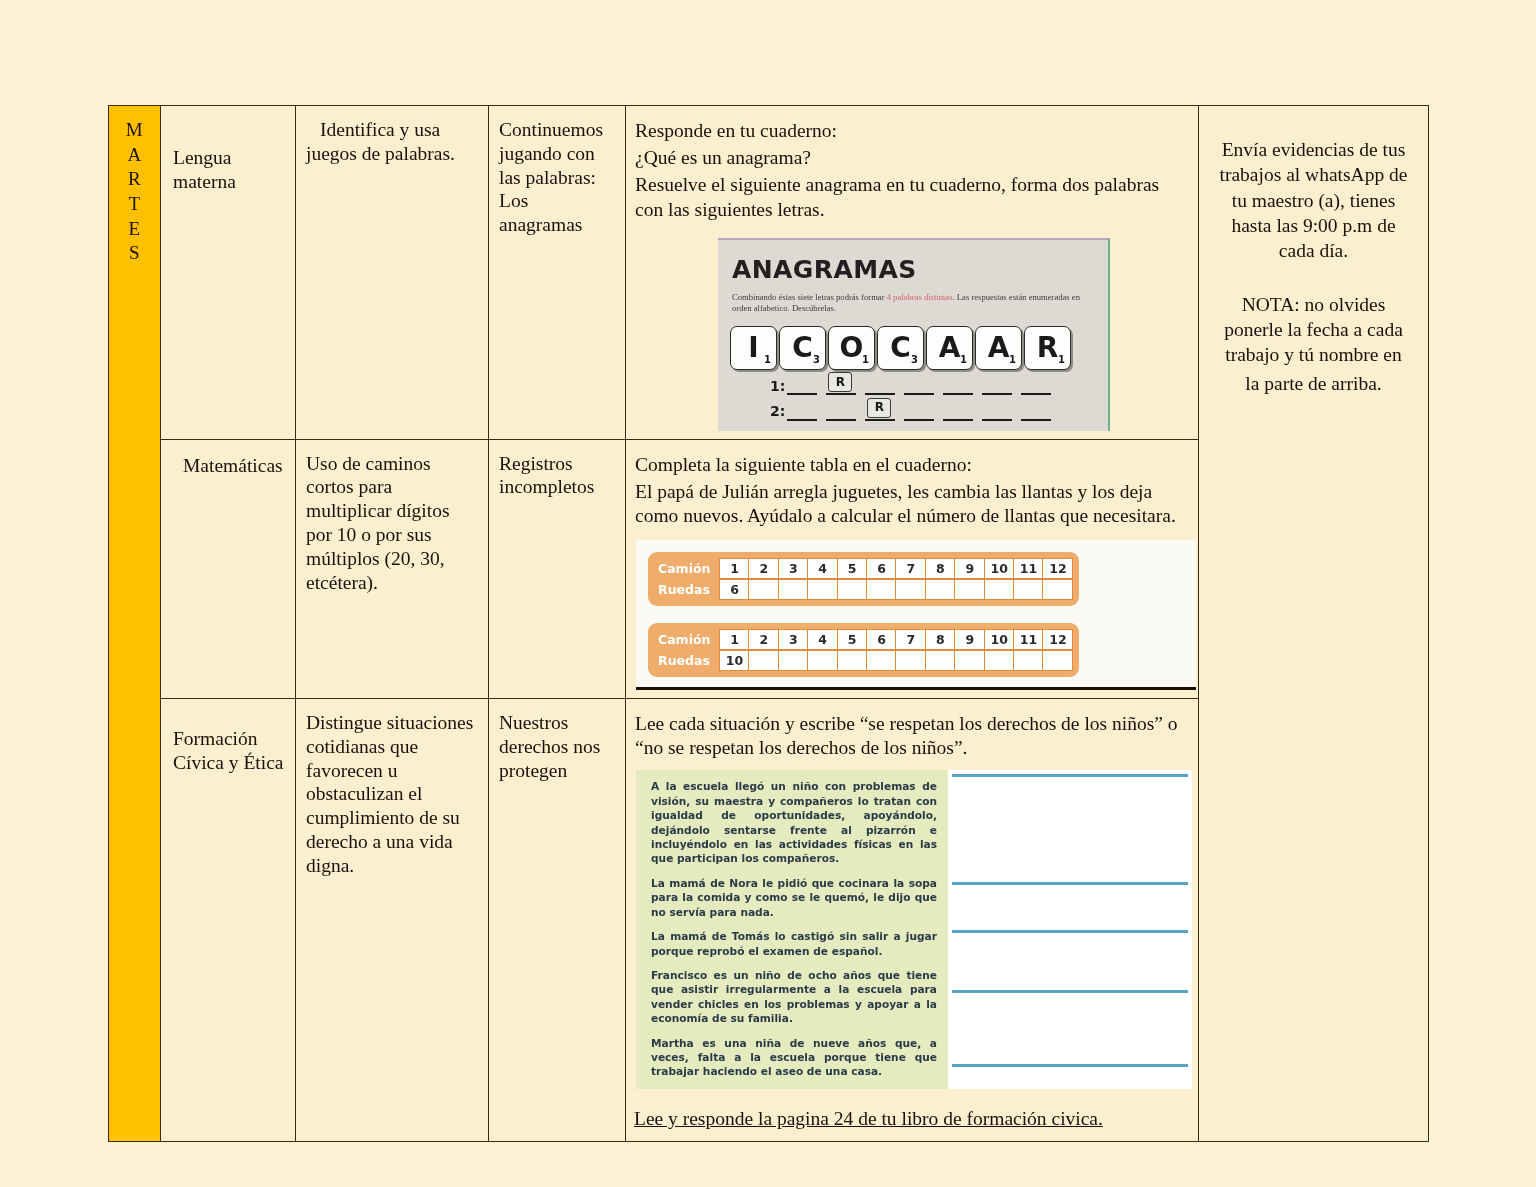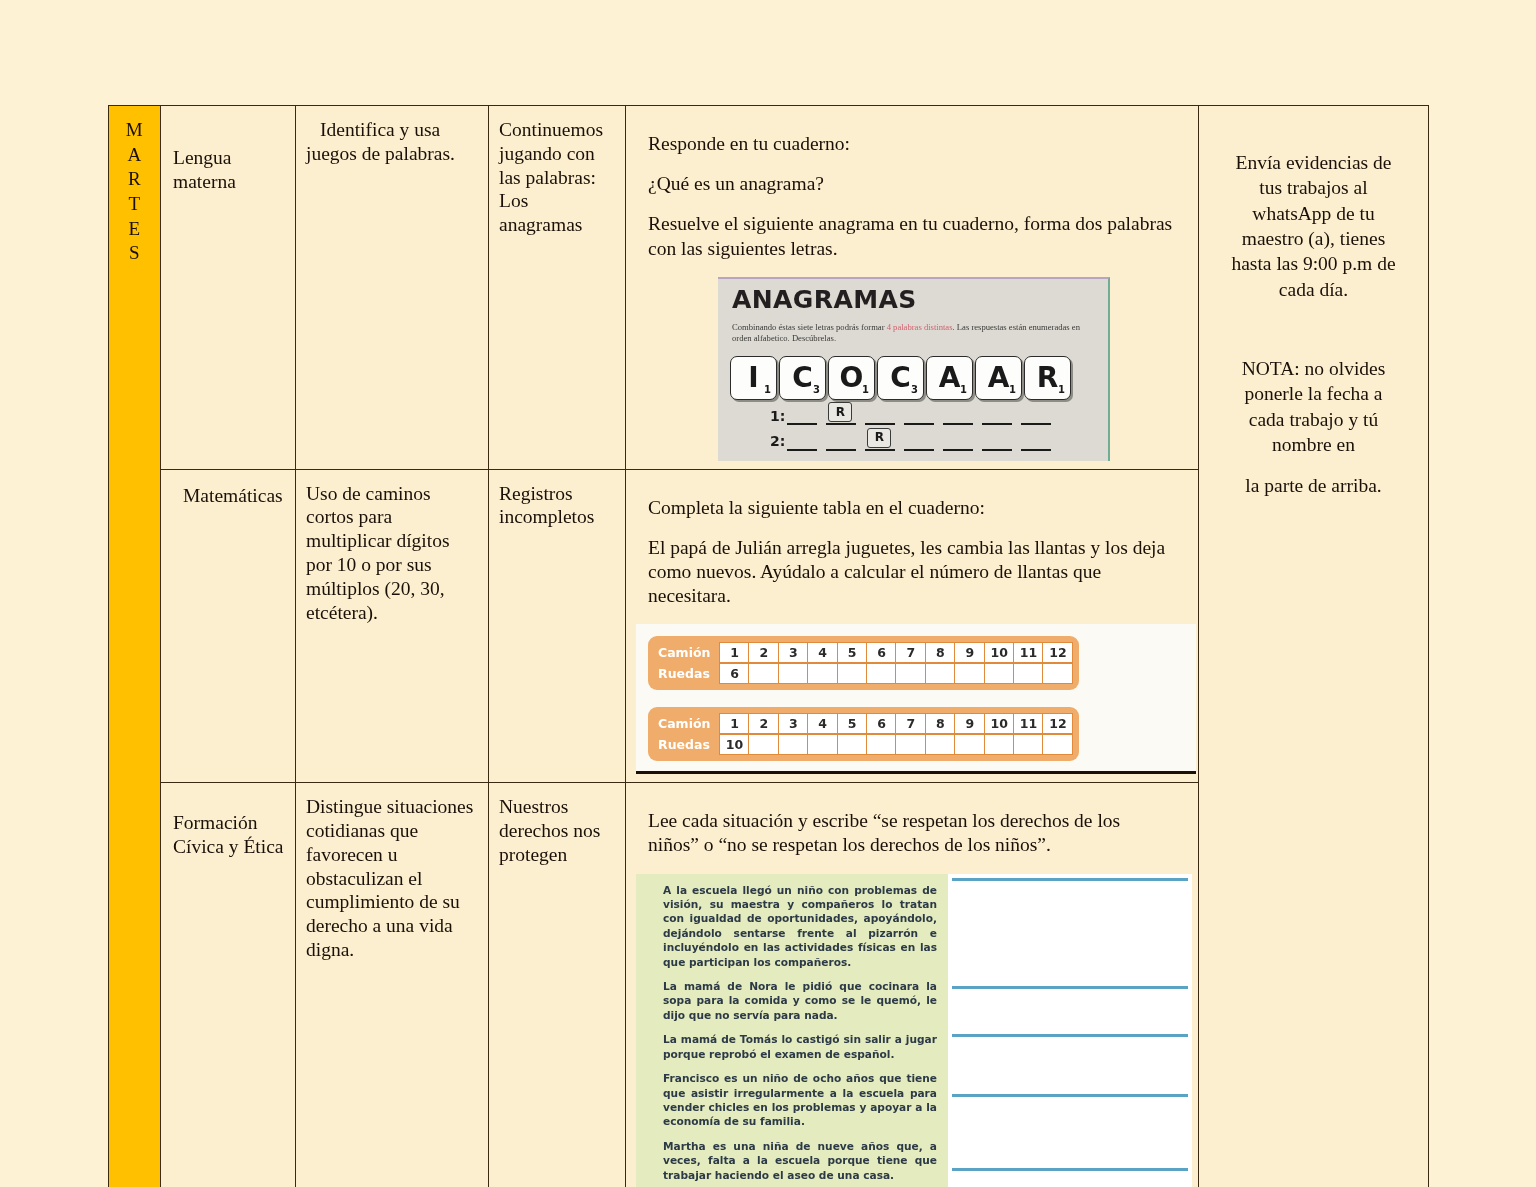--- a/index.html
+++ b/index.html
@@ -86,30 +86,30 @@
     line-height: 1.24;
   }
   .note-cell {
     padding: 28px 12px 10px 12px;
     font-size: 19.5px;
     line-height: 1.30;
     text-align: center;
   }
   .note-gap { height: 22px; }
 
-  p.ln { margin: 16px; }
+  p.ln { margin: 3px; }
 
   
   .anagram-wrap {
     margin: 16px 0 0 86px;
     width: 392px;
     background: #DCDAD2;
     border-top: 2px solid #b9a4c4;
     border-right: 2px solid #6fae94;
-    padding: 5px 0 10px 0;
+    padding: 14px 0 10px 0;
     box-sizing: border-box;
     position: relative;
   }
   .anagram-title {
     font-family: "DejaVu Sans", sans-serif;
     font-weight: bold;
     font-size: 25px;
     letter-spacing: 0.4px;
     color: #231f20;
     margin: 0 0 7px 14px;
@@ -242,21 +242,21 @@
     width: 312px;
     background: #E4EBBF;
     padding: 9px 11px 10px 11px;
     box-sizing: border-box;
     font-family: "DejaVu Sans", sans-serif;
     font-size: 10.6px;
     line-height: 1.36;
     color: #2b3a46;
     font-weight: bold;
   }
-  .civic-green p { margin: 0 0 10px 16px; text-align: justify; }
+  .civic-green p { margin: 0 0 10px 4px; text-align: justify; }
   .civic-green p:last-child { margin-bottom: 0; }
 
   .civic-lines {
     flex: 1;
     background: #ffffff;
     position: relative;
   }
   .civic-lines .bl {
     position: absolute;
     left: 4px;

